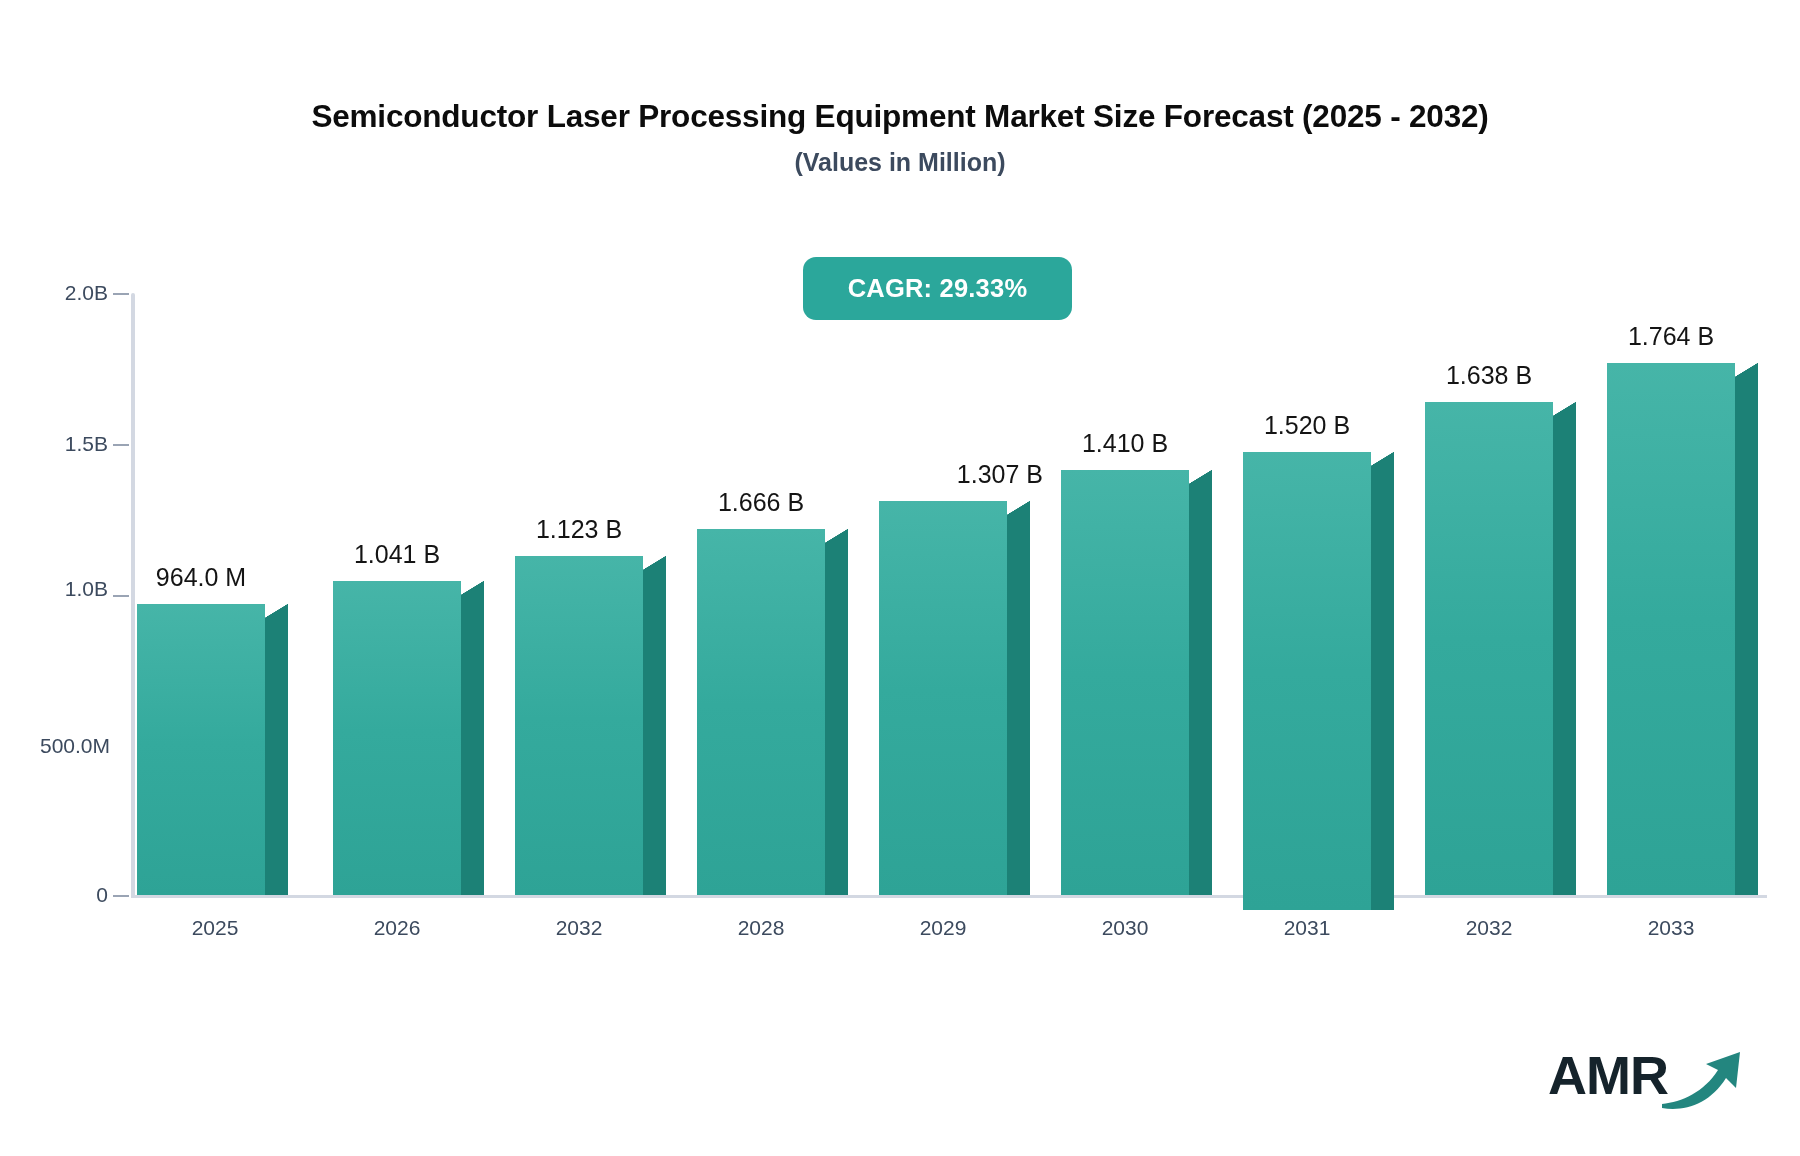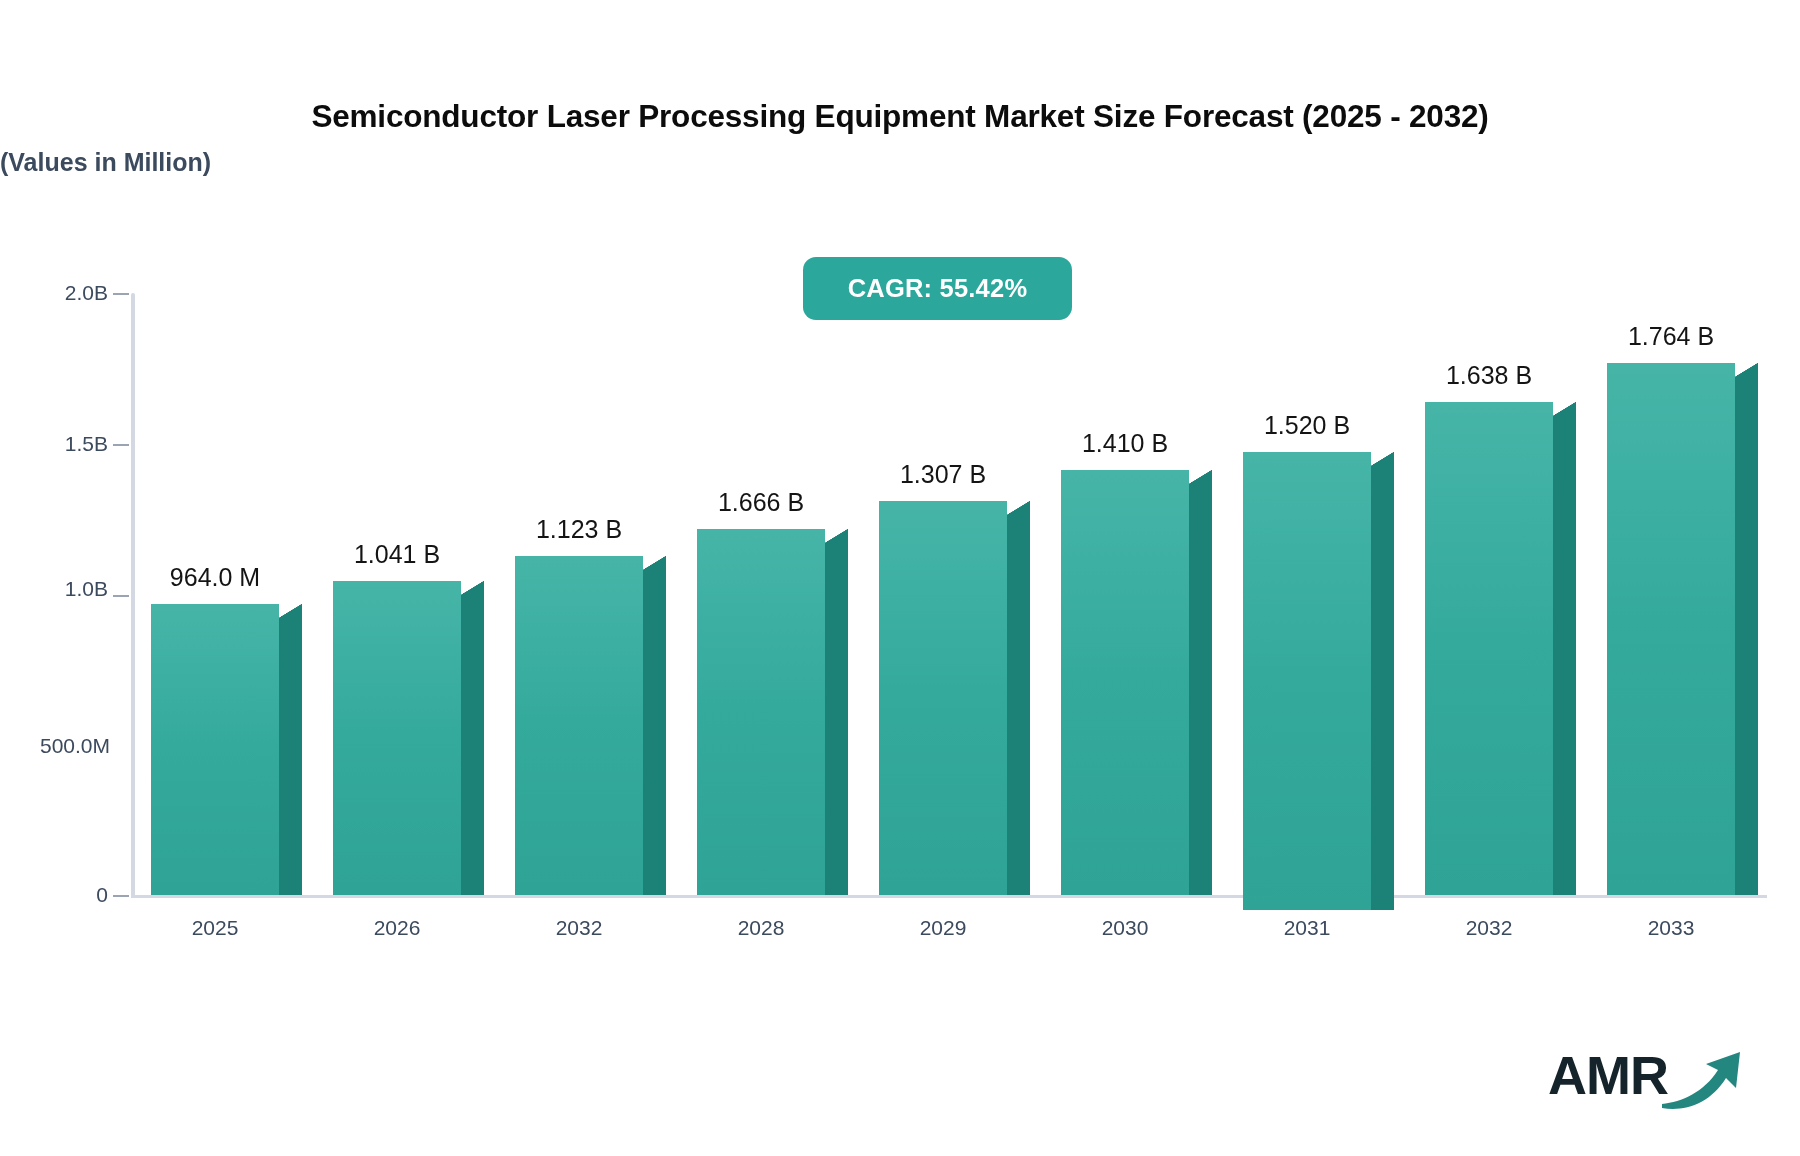--- a/index.html
+++ b/index.html
@@ -31,21 +31,21 @@
     color: #0c0c0c;
     letter-spacing: -0.2px;
     white-space: nowrap;
   }
 
   #chart-subtitle {
     position: absolute;
     top: 148px;
     left: 0;
     width: 1800px;
-    text-align: left;
+    text-align: center;
     font-size: 25px;
     font-weight: bold;
     color: #3c4a5e;
   }
 
   
   #cagr-badge {
     position: absolute;
     top: 257px;
     left: 803px;
@@ -187,21 +187,21 @@
 </head>
 <body>
 
 <div id="canvas">
 
   <div id="chart-title">Semiconductor Laser Processing Equipment Market Size Forecast (2025 - 2032)</div>
 
   <div id="chart-subtitle">(Values in Million)</div>
 
   <div id="cagr-badge">
-    <span>CAGR: 55.42%</span>
+    <span>CAGR: 29.33%</span>
   </div>
 
   <div id="plot">
 
     <div id="y-axis-line"></div>
     <div id="x-axis-line"></div>
 
     <div class="y-label-box" style="top:281px">2.0B</div>
     <div class="y-tick-dash" style="top:293px"></div>
 
@@ -209,21 +209,21 @@
     <div class="y-tick-dash" style="top:444px"></div>
 
     <div class="y-label-box" style="top:577px">1.0B</div>
     <div class="y-tick-dash" style="top:595px"></div>
 
     <div class="y-label-box" style="top:734px">500.0M</div>
 
     <div class="y-label-box" style="top:883px">0</div>
     <div class="y-tick-dash" style="top:895px"></div>
 
-    <div class="bar-group" style="left:151px; top:604px; width:151px; height:291px;">
+    <div class="bar-group" style="left:137px; top:604px; width:151px; height:291px;">
       <div class="bar-label" style="top:-41px;">964.0 M</div>
       <div class="bar-side-top"></div>
       <div class="bar-side" style="height:277px;"></div>
       <div class="bar-face" style="height:291px;"></div>
     </div>
     <div class="x-tick-label" style="left:115px;">2025</div>
 
     <div class="bar-group" style="left:333px; top:581px; width:151px; height:314px;">
       <div class="bar-label" style="top:-41px;">1.041 B</div>
       <div class="bar-side-top"></div>
@@ -242,21 +242,21 @@
 
     <div class="bar-group" style="left:697px; top:529px; width:151px; height:366px;">
       <div class="bar-label" style="top:-41px;">1.666 B</div>
       <div class="bar-side-top"></div>
       <div class="bar-side" style="height:352px;"></div>
       <div class="bar-face" style="height:366px;"></div>
     </div>
     <div class="x-tick-label" style="left:661px;">2028</div>
 
     <div class="bar-group" style="left:879px; top:501px; width:151px; height:394px;">
-      <div class="bar-label" style="top:-41px;">1.307 B</div>
+      <div class="bar-label" style="top:-41px;text-align:right;">1.307 B</div>
       <div class="bar-side-top"></div>
       <div class="bar-side" style="height:380px;"></div>
       <div class="bar-face" style="height:394px;"></div>
     </div>
     <div class="x-tick-label" style="left:843px;">2029</div>
 
     <div class="bar-group" style="left:1061px; top:470px; width:151px; height:425px;">
       <div class="bar-label" style="top:-41px;">1.410 B</div>
       <div class="bar-side-top"></div>
       <div class="bar-side" style="height:411px;"></div>

